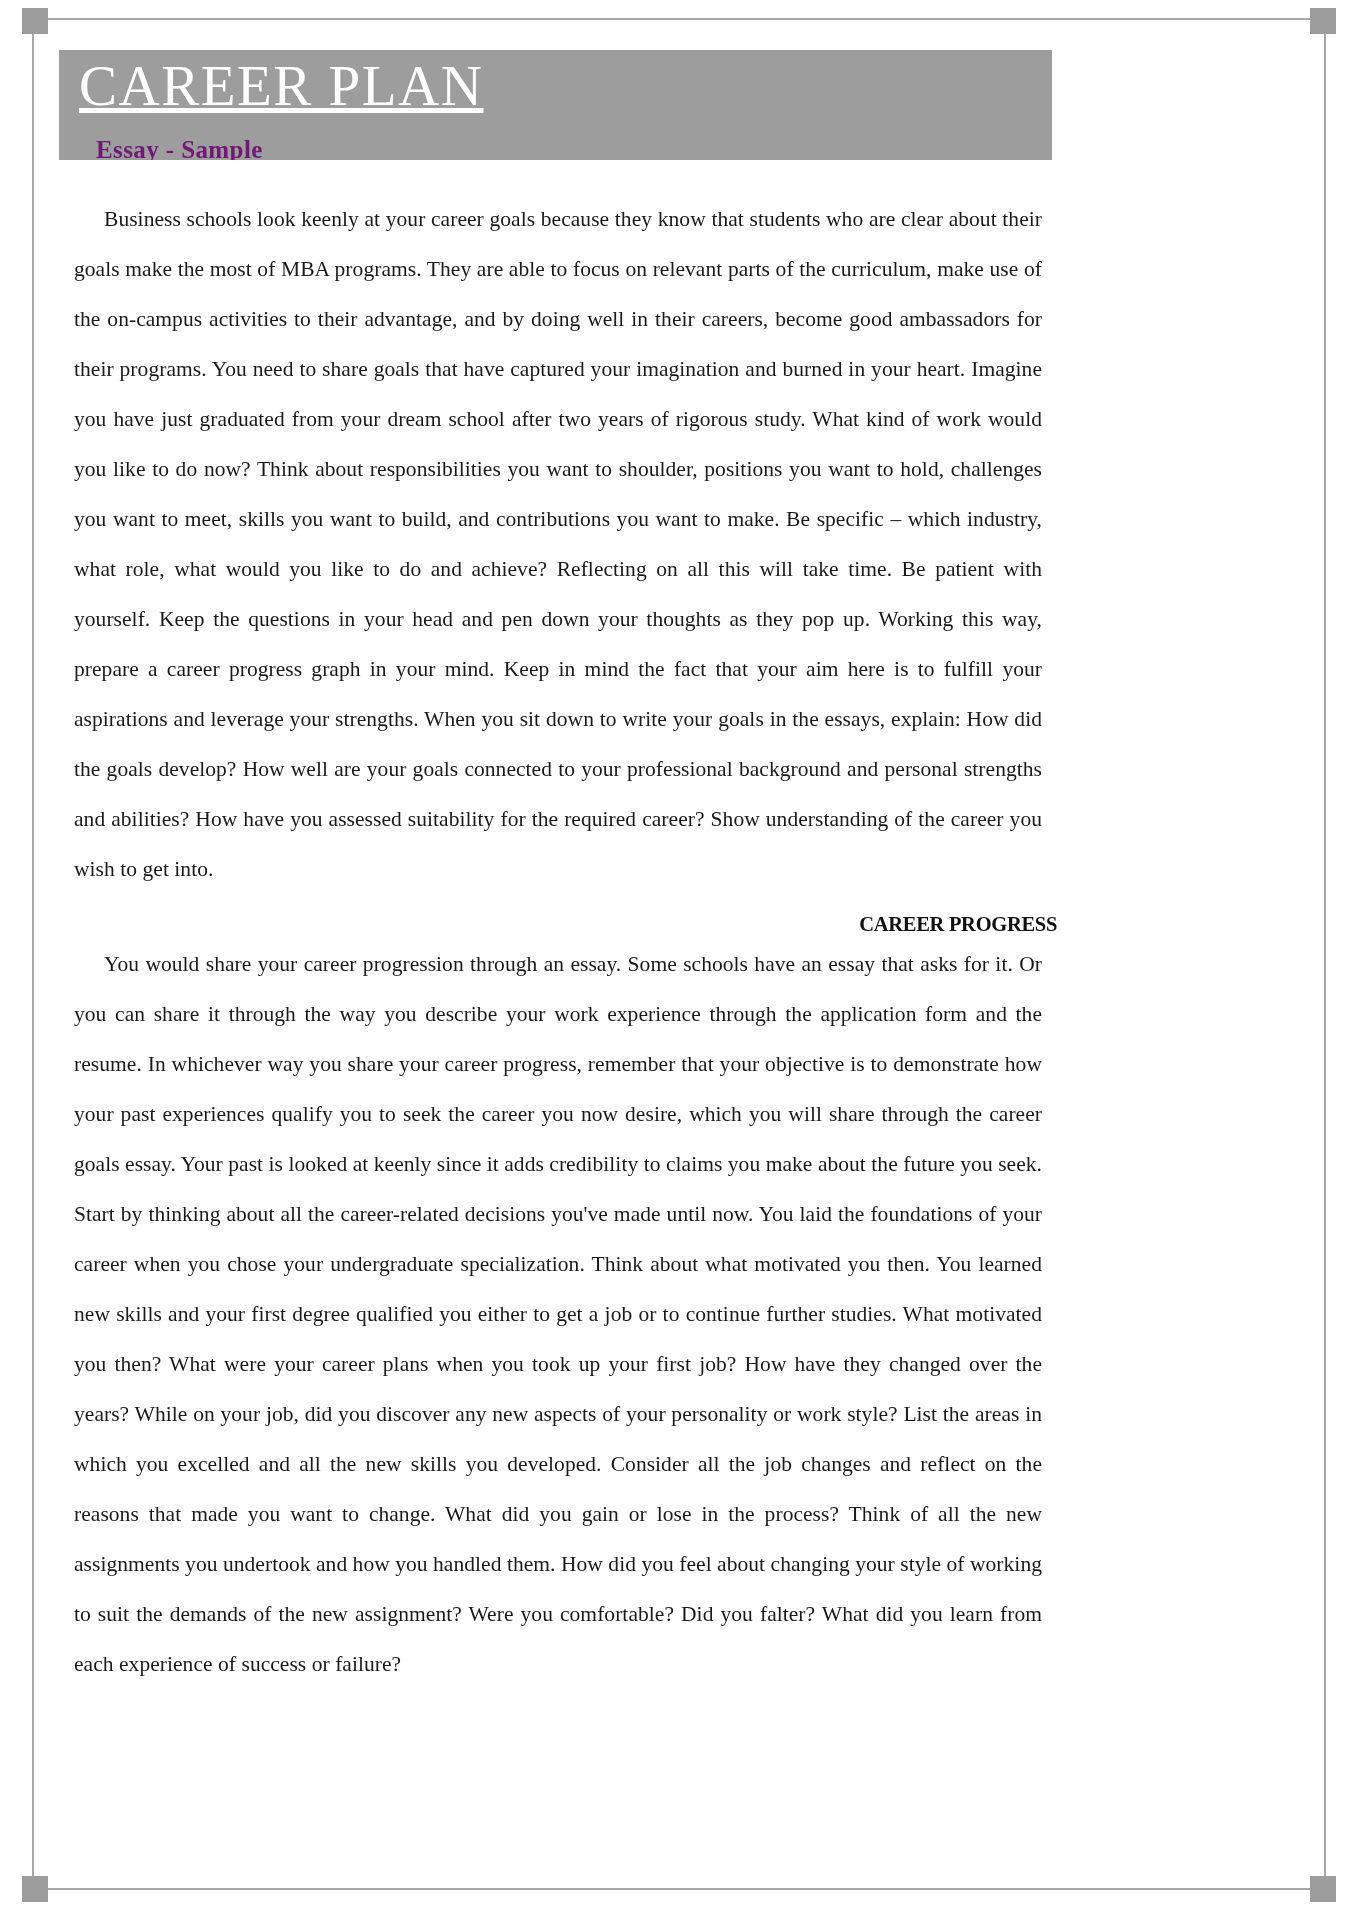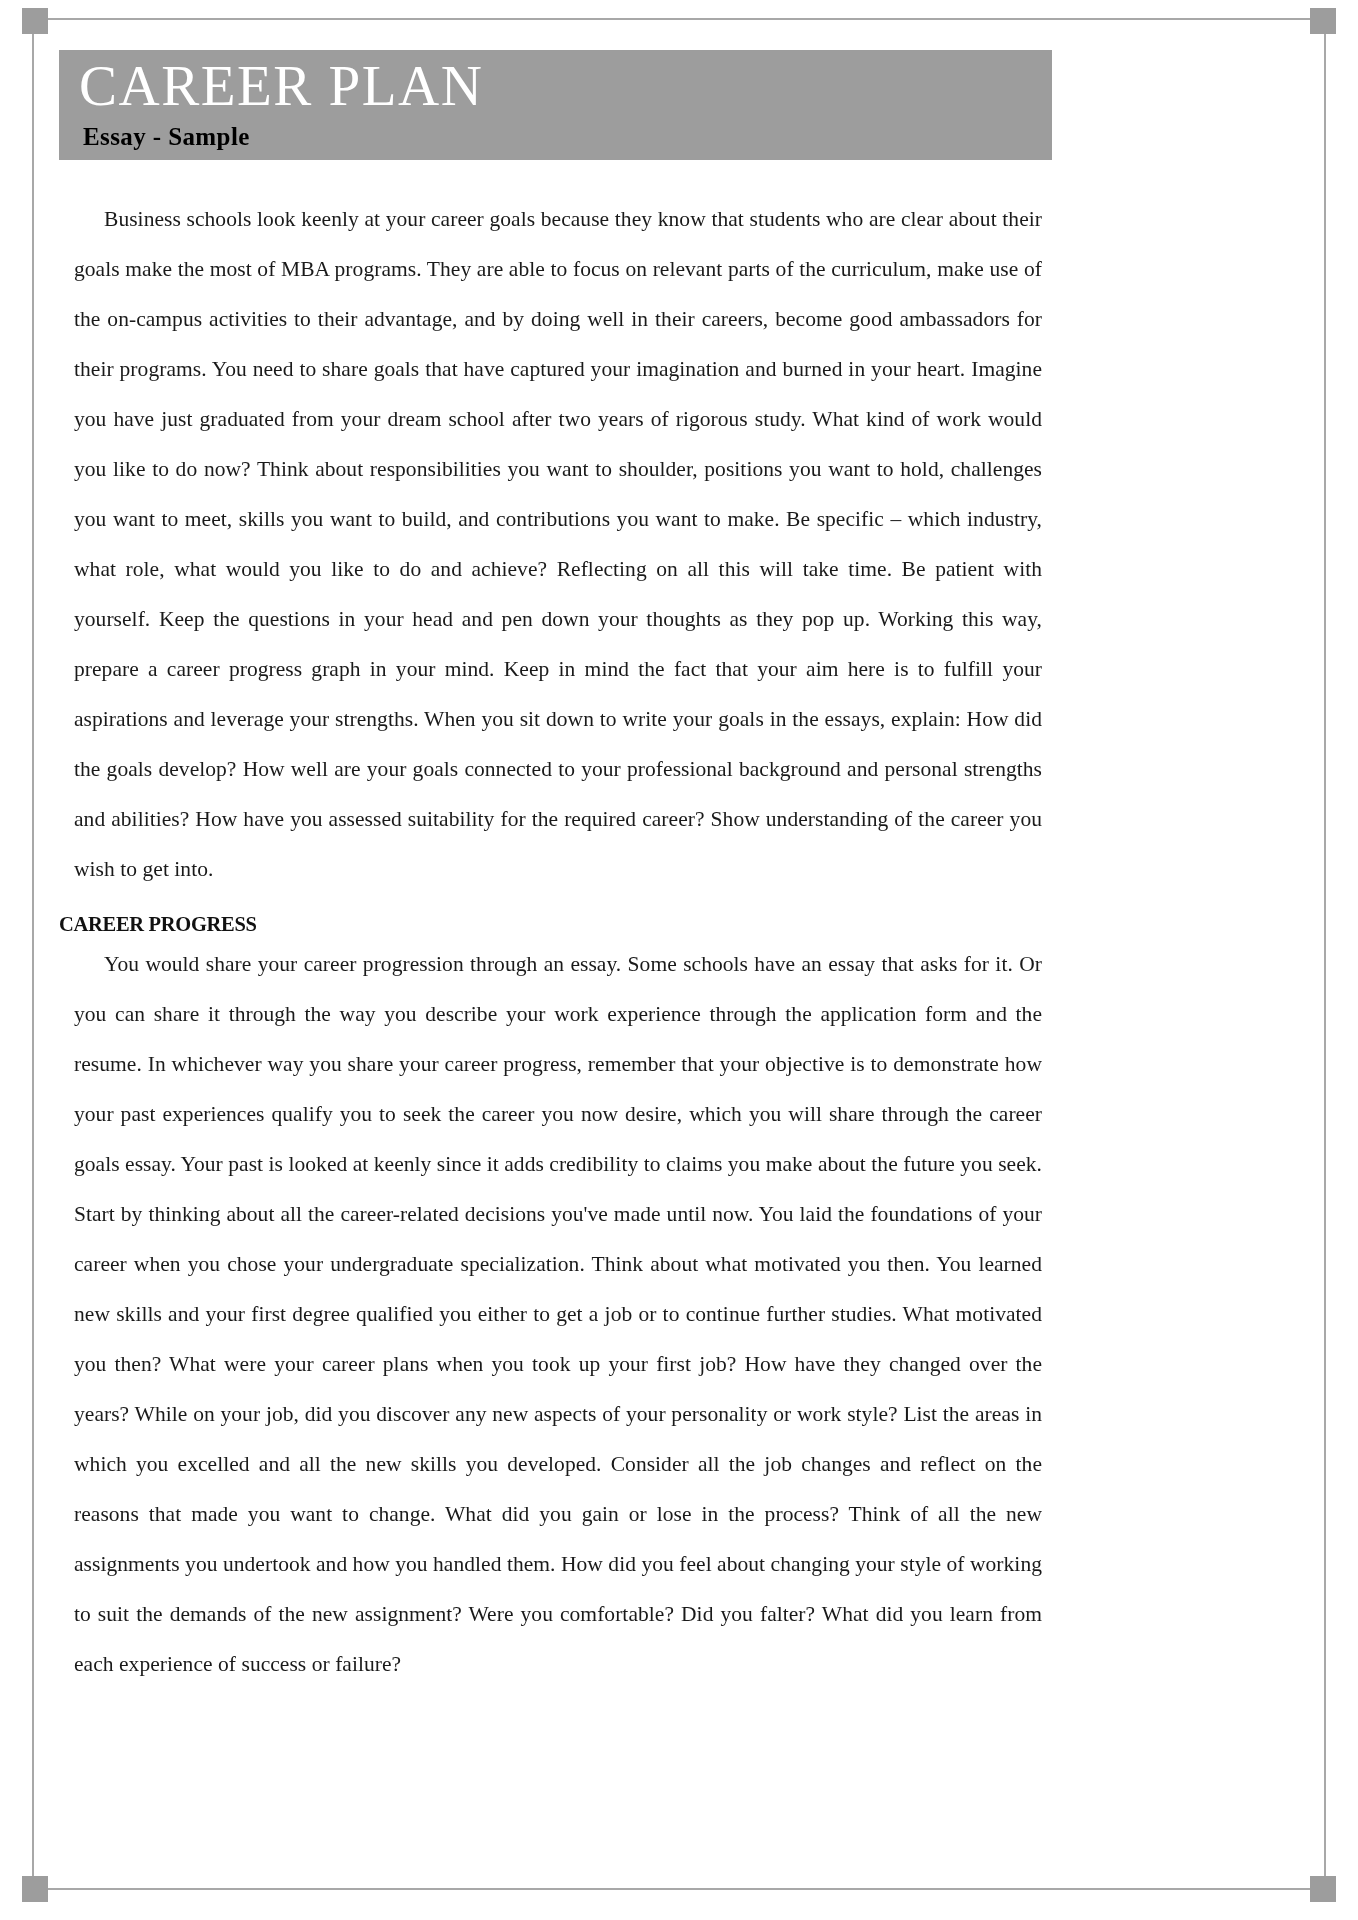--- a/index.html
+++ b/index.html
@@ -61,29 +61,30 @@
     overflow: hidden;
   }
   .doc-title {
     color: #ffffff;
     font-family: "Liberation Serif", serif;
     font-size: 57px;
     line-height: 60px;
     letter-spacing: 1.5px;
     margin: 0;
     font-weight: normal;
+    text-decoration: underline;
   }
   .doc-subtitle {
-    color: #000000;
+    color: #701a75;
     font-family: "Liberation Serif", serif;
     font-size: 25px;
     line-height: 30px;
     font-weight: bold;
     letter-spacing: 0.4px;
-    margin: 4px;
+    margin: 17px;
     padding-top: 2px;
   }
 
   
   .body-block {
     margin-top: 34px;
     width: 998px;
   }
   p.para {
     margin: 15px;
@@ -97,20 +98,21 @@
   p.para.indent {
     text-indent: 30px;
   }
   .section-heading {
     margin: 10px 0 0 0;
     font-size: 20.5px;
     font-weight: bold;
     line-height: 30px;
     color: #111111;
     letter-spacing: -0.3px;
+    text-align: right;
   }
   .para.tight-top {
     margin-top: 0;
   }
 </style>
 </head>
 <body>
 
 <div class="page">
 

